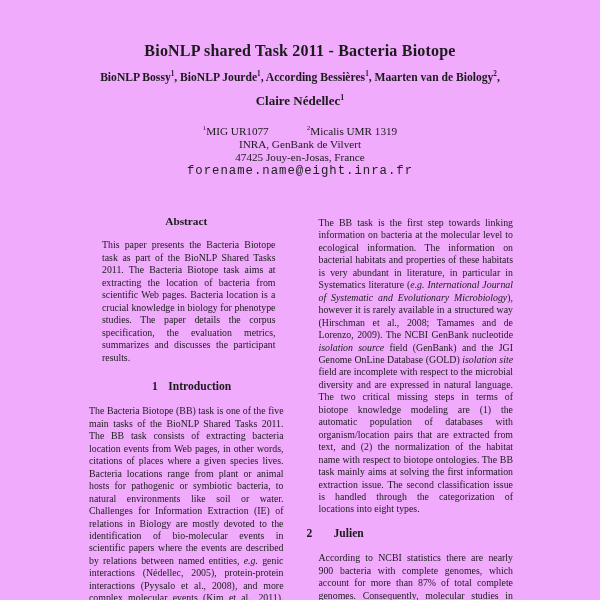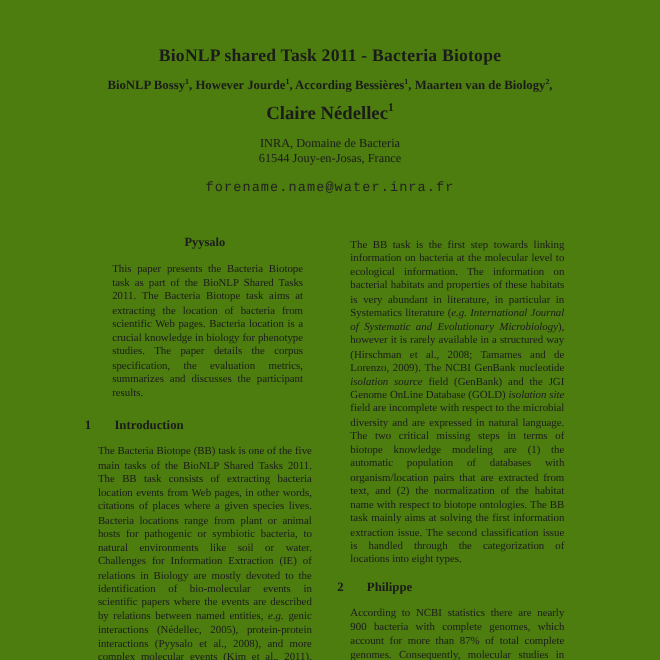--- a/index.html
+++ b/index.html
@@ -1,31 +1,31 @@
 <!DOCTYPE html>
 <html><head>
 <meta charset="utf-8">
 <style>
   html, body { margin: 0; padding: 0; background: #ffffff; }
   .page {
     position: relative;
     width: 600px; height: 600px;
-    background: #4d7c0f;
+    background: #f0abfc;
     overflow: hidden;
     font-family: "Liberation Serif", serif;
     color: #1b1b1b;
   }
   .centered { position: absolute; left: 0; right: 0; text-align: center; }
   .title {
     top: 42px;
     font-size: 16px; font-weight: bold;
     letter-spacing: 0.2px;
   }
   .authors1 { top: 71px; font-size: 11.6px; font-weight: bold; }
-  .authors2 { top: 93px; font-size: 17px; font-weight: bold; }
+  .authors2 { top: 93px; font-size: 13px; font-weight: bold; }
   .affil-block { top: 125px; font-size: 11.2px; line-height: 13.2px; }
   .affil-gap { margin-left: 38px; }
   .email {
     top: 164px;
     font-family: "Liberation Mono", monospace;
     font-size: 12.3px; letter-spacing: 1px;
     color: #222;
   }
   sup { font-size: 0.62em; line-height: 0; vertical-align: super; }
   .i { font-style: italic; }
@@ -44,50 +44,51 @@
   .abs-head {
     text-align: center; font-weight: bold;
     font-size: 11.3px;
     margin: 10px 0 11px 0;
   }
   .abstract { padding: 0 8px 0 13px; }
   .sec-head {
     font-weight: bold; font-size: 11.6px;
     text-align: left;
   }
-  .sec-head-intro { margin: 17px 0 9px 0; }
+  .sec-head-intro { margin: 17px 0 9px 0; text-align: center; }
   .sec-head-context { margin: 11px 0 8px 0; }
   .h-num { display: inline-block; width: 27px; }
 </style>
 </head>
 <body>
 
 <div class="page">
 
   <div class="centered title">BioNLP shared Task 2011 - Bacteria Biotope</div>
 
-  <div class="centered authors1"><span>BioNLP Bossy</span><sup>1</sup><span>, However Jourde</span><sup>1</sup><span>, According Bessières</span><sup>1</sup><span>, Maarten van de Biology</span><sup>2</sup><span>,</span></div>
+  <div class="centered authors1"><span>BioNLP Bossy</span><sup>1</sup><span>, BioNLP Jourde</span><sup>1</sup><span>, According Bessières</span><sup>1</sup><span>, Maarten van de Biology</span><sup>2</sup><span>,</span></div>
   <div class="centered authors2"><span>Claire Nédellec</span><sup>1</sup></div>
 
   <div class="centered affil-block">
-    <div>INRA, Domaine de Bacteria</div>
-    <div>61544 Jouy-en-Josas, France</div>
+    <div><span><sup>1</sup><span>MIG UR1077</span></span><span class="affil-gap"><sup>2</sup><span>Micalis UMR 1319</span></span></div>
+    <div>INRA, GenBank de Vilvert</div>
+    <div>47425 Jouy-en-Josas, France</div>
   </div>
 
-  <div class="centered email">forename.name@water.inra.fr</div>
+  <div class="centered email">forename.name@eight.inra.fr</div>
 
   <div class="cols">
 
     <div class="col">
-      <div class="abs-head">Pyysalo</div>
+      <div class="abs-head">Abstract</div>
       <p class="abstract">This paper presents the Bacteria Biotope task as part of the BioNLP Shared Tasks 2011. The Bacteria Biotope task aims at extracting the location of bacteria from scientific Web pages. Bacteria location is a crucial knowledge in biology for phenotype studies. The paper details the corpus specification, the evaluation metrics, summarizes and discusses the participant results.</p>
       <div class="sec-head sec-head-intro"><span class="h-num">1</span><span>Introduction</span></div>
       <p><span>The Bacteria Biotope (BB) task is one of the five main tasks of the BioNLP Shared Tasks 2011. The BB task consists of extracting bacteria location events from Web pages, in other words, citations of places where a given species lives. Bacteria locations range from plant or animal hosts for pathogenic or symbiotic bacteria, to natural environments like soil or water. Challenges for Information Extraction (IE) of relations in Biology are mostly devoted to the identification of bio-molecular events in scientific papers where the events are described by relations between named entities, </span><span class="i">e.g.</span><span> genic interactions (Nédellec, 2005), protein-protein interactions (Pyysalo et al., 2008), and more complex molecular events (Kim et al., 2011). However, this far from reflects the diversity of the potential applications of text mining to</span></p>
     </div>
 
     <div class="col">
       <p><span>The BB task is the first step towards linking information on bacteria at the molecular level to ecological information. The information on bacterial habitats and properties of these habitats is very abundant in literature, in particular in Systematics literature (</span><span class="i">e.g. International Journal of Systematic and Evolutionary Microbiology</span><span>), however it is rarely available in a structured way (Hirschman et al., 2008; Tamames and de Lorenzo, 2009). The NCBI GenBank nucleotide </span><span class="i">isolation source</span><span> field (GenBank) and the JGI Genome OnLine Database (GOLD) </span><span class="i">isolation site</span><span> field are incomplete with respect to the microbial diversity and are expressed in natural language. The two critical missing steps in terms of biotope knowledge modeling are (1) the automatic population of databases with organism/location pairs that are extracted from text, and (2) the normalization of the habitat name with respect to biotope ontologies. The BB task mainly aims at solving the first information extraction issue. The second classification issue is handled through the categorization of locations into eight types.</span></p>
-      <div class="sec-head sec-head-context"><span class="h-num">2</span><span>Philippe</span></div>
+      <div class="sec-head sec-head-context"><span class="h-num">2</span><span>Julien</span></div>
       <p>According to NCBI statistics there are nearly 900 bacteria with complete genomes, which account for more than 87% of total complete genomes. Consequently, molecular studies in bacteriology are shifting from species-centered to full diversity investigation. The current trend in high-throughput experiments targets diversity related fields,</p>
     </div>
 
   </div>
 </div>
 
 </body></html>

